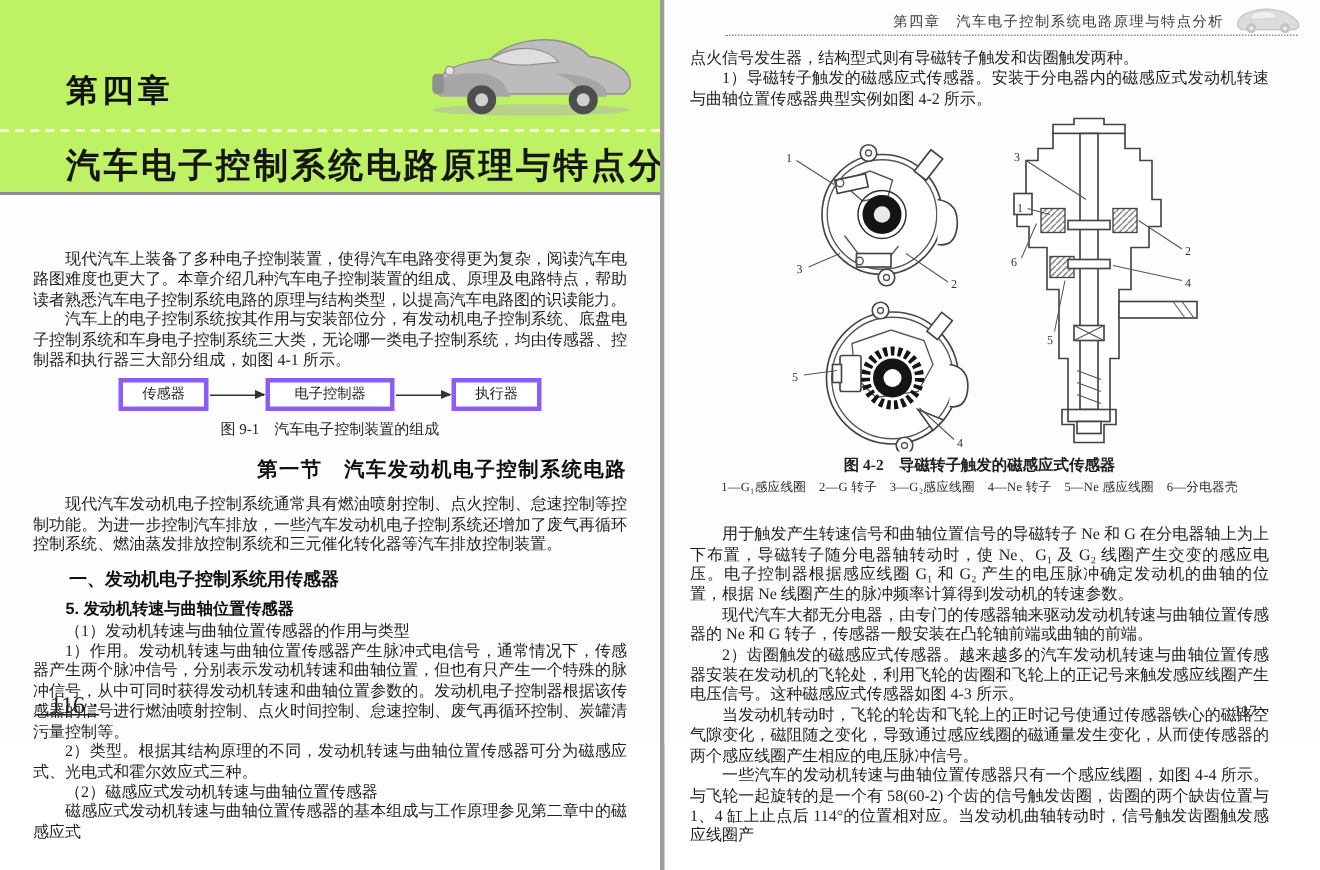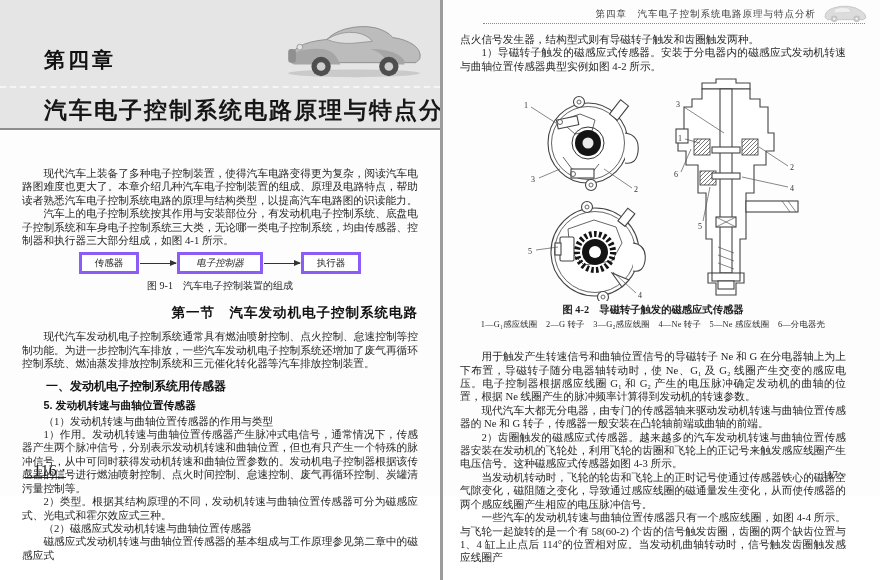--- a/index.html
+++ b/index.html
@@ -8,40 +8,40 @@
     width:880px; height:580px; position:relative; overflow:hidden;
     background:#ffffff; font-family:"Liberation Serif", serif; color:#1f1f1f;
   }
   .page { position:absolute; top:0; height:496px; background:#fdfdfd; }
   .page-left  { left:0;   width:440px; }
   .page-right { left:443px; width:437px; }
   .spine { position:absolute; left:440px; top:0; width:3px; height:580px; background:#9c9c9c; }
 
   
   .chapter-header { position:absolute; top:0; left:0; width:440px; height:130px;
-    background:#e5e5e5; border-bottom:2px solid #8e8e8e; }
+    background:#bef264; border-bottom:2px solid #8e8e8e; }
   .chapter-label { position:absolute; left:44px; top:46px;
     font-family:"Liberation Sans",sans-serif; font-weight:bold; font-size:21px;
     letter-spacing:3px; color:#121212; }
   .header-dash { position:absolute; left:0; top:86px; width:440px; height:0;
     border-top:2px dashed #f5f5f5; }
   .chapter-title { position:absolute; left:44px; top:95px; width:396px;
     font-family:"Liberation Sans",sans-serif; font-weight:bold; font-size:23px;
     letter-spacing:2px; color:#161616; white-space:nowrap; }
   .header-car { position:absolute; left:276px; top:22px; width:156px; height:60px; }
 
   
   .left-body { position:absolute; top:130px; left:22px; width:396px; padding-top:37px; }
   .para { font-size:10.7px; line-height:13.4px; text-align:justify; margin:0; }
   .indent { text-indent:2em; }
 
   .flowfig { margin:5px 0 3px; }
   .flowrow { display:flex; align-items:center; justify-content:center; }
   .fbox { border:3px solid #8b5cf6; padding:2px 13px; font-size:9.5px; line-height:12px; background:#fff; }
-  .fbox.wide { padding:2px 16px;font-style:italic; }
+  .fbox.wide { padding:2px 16px; }
   .farrow { width:36px; height:1px; background:#333; position:relative; margin:0 1px; }
   .farrow::after { content:""; position:absolute; right:-1px; top:-3px;
     border-left:7px solid #333; border-top:3.5px solid transparent; border-bottom:3.5px solid transparent; }
   .figcap { text-align:center; font-size:10px; margin-top:5px; }
 
   .section-title { text-align:right; font-family:"Liberation Sans",sans-serif;
     font-weight:bold; font-size:13.5px; letter-spacing:1px; margin:11px 0 8px; color:#111; }
   .subhead { font-family:"Liberation Sans",sans-serif; font-weight:bold;
     font-size:12px; margin:7px 0 4px; text-indent:2em; color:#111; }
   .itemhead { font-family:"Liberation Sans",sans-serif; font-weight:bold;

